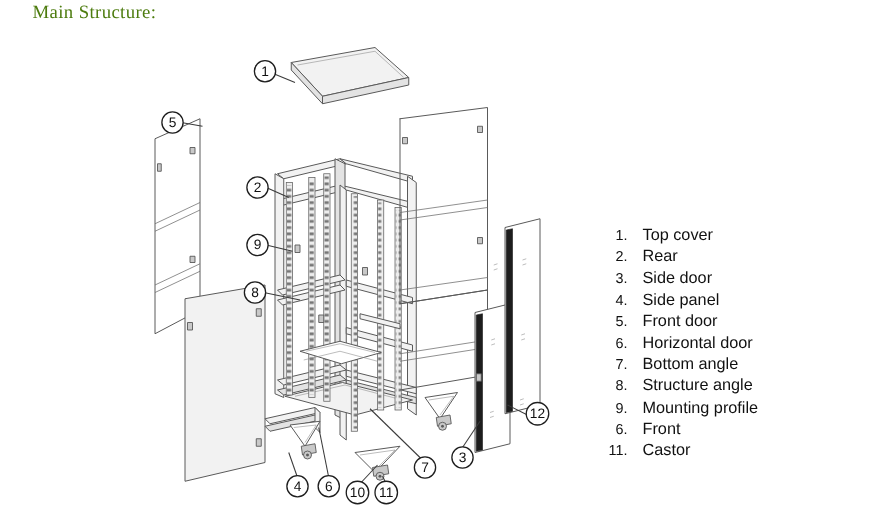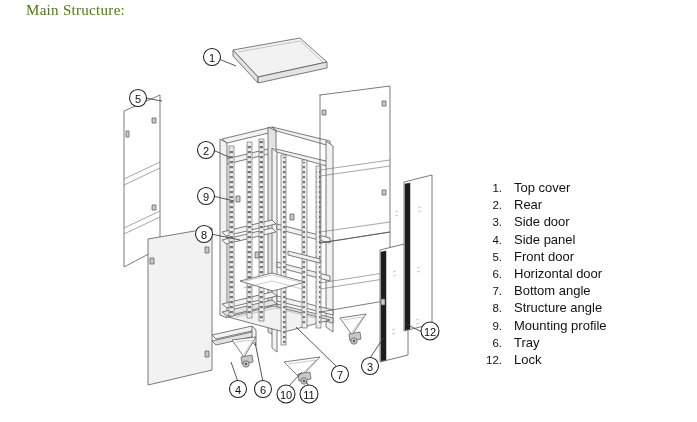--- a/index.html
+++ b/index.html
@@ -292,21 +292,21 @@
       <div class="leg-row">
         <span class="leg-num">8.</span>
         <span class="leg-lbl">Structure angle</span>
       </div>
       <div class="leg-row">
         <span class="leg-num">9.</span>
         <span class="leg-lbl">Mounting profile</span>
       </div>
       <div class="leg-row">
         <span class="leg-num">6.</span>
-        <span class="leg-lbl">Tray</span>
-      </div>
-      <div class="leg-row">
-        <span class="leg-num">12.</span>
-        <span class="leg-lbl">Lock</span>
+        <span class="leg-lbl">Front</span>
+      </div>
+      <div class="leg-row">
+        <span class="leg-num">11.</span>
+        <span class="leg-lbl">Castor</span>
       </div>
     </div>
 
 </div>
 
 </body></html>

